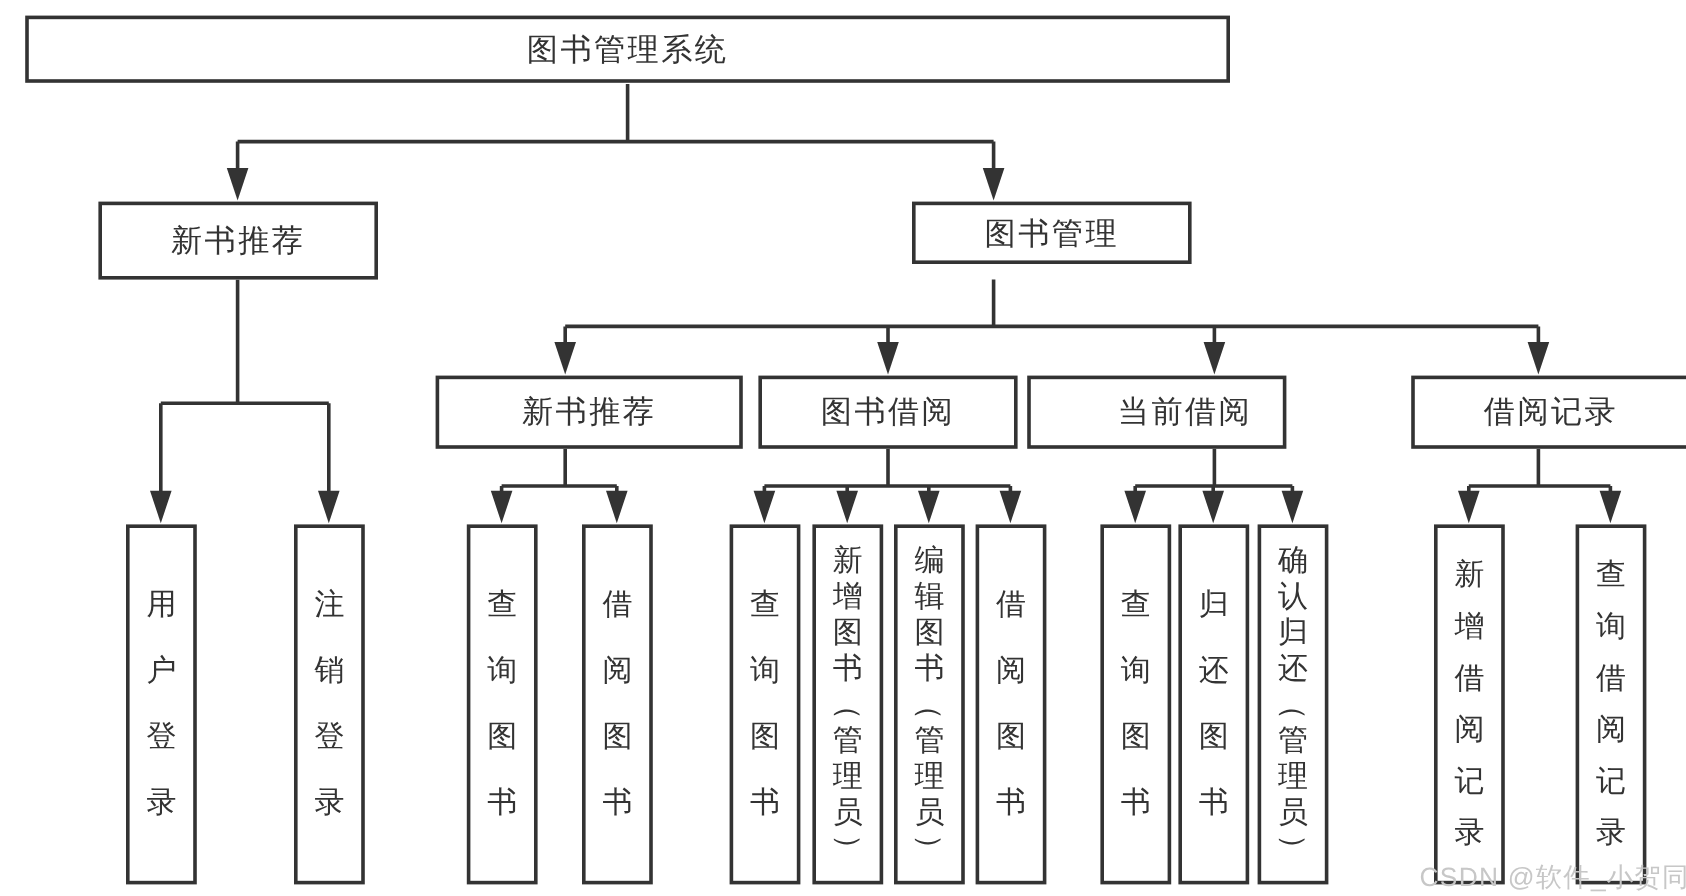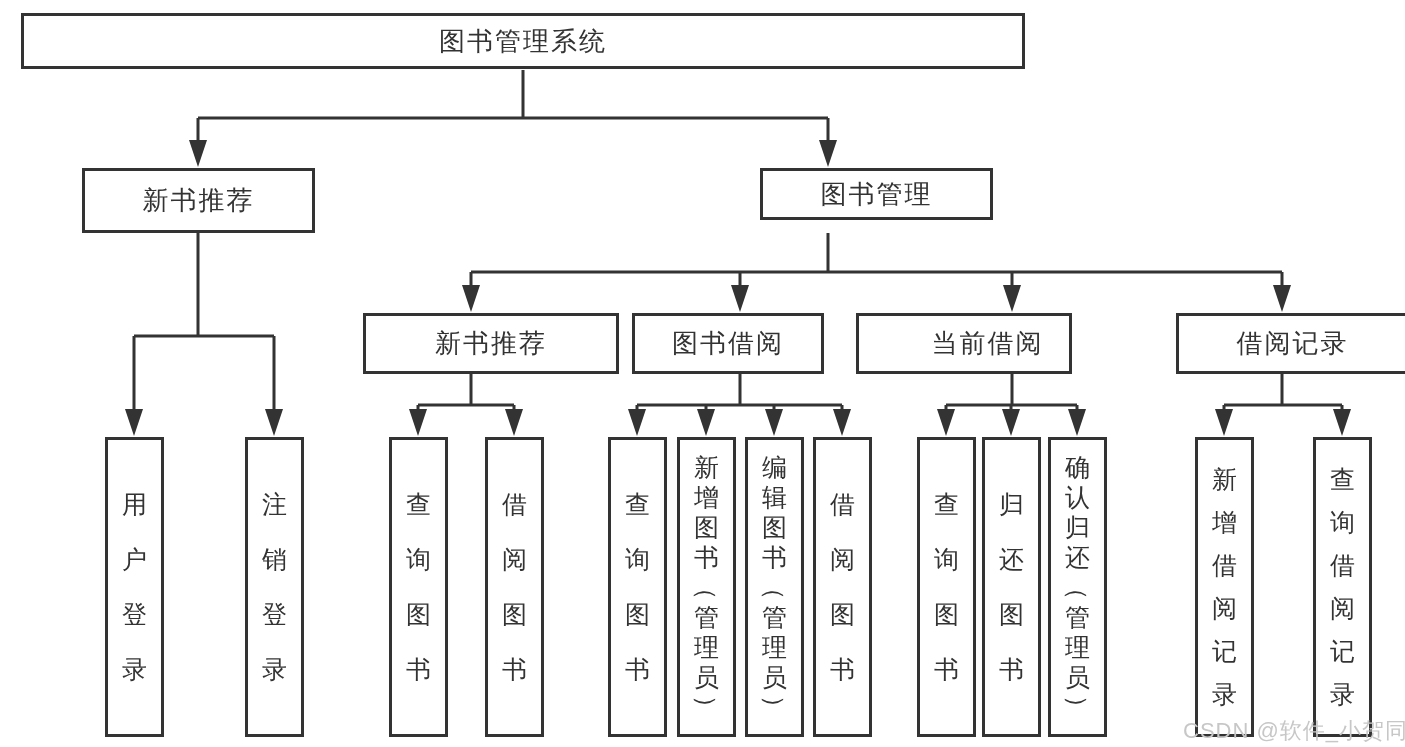--- a/index.html
+++ b/index.html
@@ -49,21 +49,21 @@
   }
   .vchar.rot{transform:rotate(90deg);}
   
   #root-box{left:21px;top:13px;width:1004px;height:56px;}
   
   #user-login-box{left:82px;top:168px;width:233px;height:65px;}
   #book-mgmt-box{left:728px;top:168px;width:233px;height:52px;margin-left:32px;}
   
   .l3{top:313px;height:61px;}
   #new-book-box{left:363px;width:256px;}
-  #book-borrow-box{left:632px;width:192px;}
+  #book-borrow-box{left:632px;width:216px;}
   #current-borrow-box{left:856px;width:216px;padding-left:47px;}
   #borrow-record-box{left:1176px;width:233px;}
   
   #leaf-1{left:105px;}  #leaf-2{left:245px;}
   #leaf-3{left:389px;}  #leaf-4{left:485px;}
   #leaf-5{left:608px;}  #leaf-6{left:677px;}
   #leaf-7{left:745px;}  #leaf-8{left:813px;}
   #leaf-9{left:917px;}  #leaf-10{left:982px;}
   #leaf-11{left:1048px;}
   #leaf-12{left:1195px;} #leaf-13{left:1313px;}

